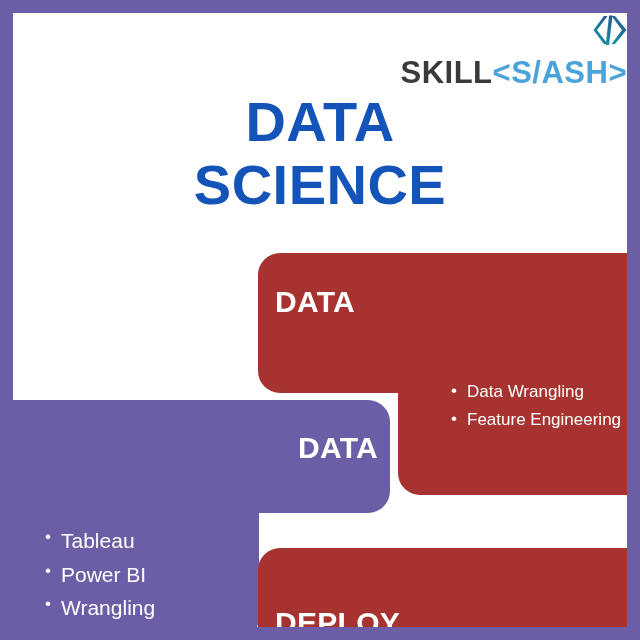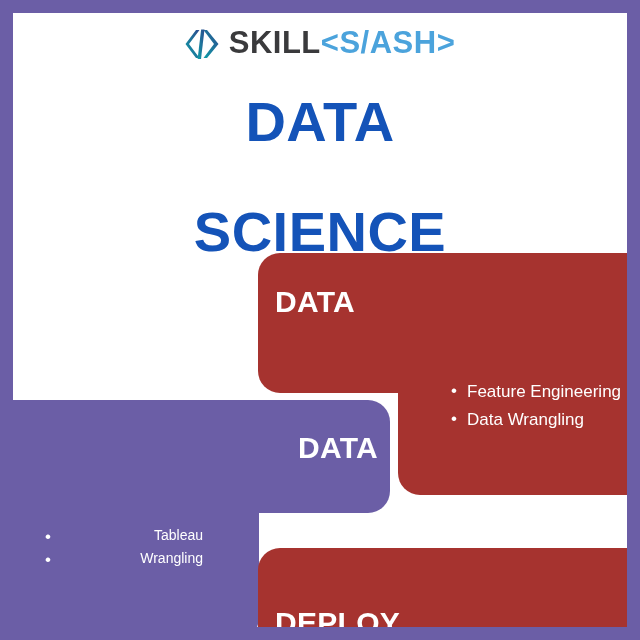--- a/index.html
+++ b/index.html
@@ -34,23 +34,24 @@
   }
 
   
   .logo {
     position: absolute;
     left: 0;
     top: 14px;
     width: 614px;
     height: 46px;
     display: flex;
-    align-items: flex-start;
+    align-items: flex-end;
     justify-content: center;
     gap: 10px;
+    flex-direction: column;
   }
   .logo-icon {
     width: 34px;
     height: 34px;
     display: block;
     flex: 0 0 auto;
   }
   .logo-text {
     font-size: 31px;
     font-weight: bold;
@@ -66,21 +67,21 @@
     left: 0;
     top: 78px;
     width: 614px;
     text-align: center;
     color: #1453B8;
     font-weight: bold;
     font-size: 56px;
     line-height: 1.12;
     letter-spacing: 0.5px;
   }
-  .title .l2 { display: block; margin-top: 47px; }
+  .title .l2 { display: block; }
 
   
   .red-upper {
     position: absolute;
     left: 245px;
     top: 240px;
     width: 385px;
     height: 140px;
     background: #A6332F;
     border-radius: 22px 0 0 22px;
@@ -165,23 +166,22 @@
     letter-spacing: 0.3px;
   }
   .purple-heading .l2 { display: block; }
 
   .purple-bullets {
     position: absolute;
     left: 30px;
     top: 512px;
     width: 160px;
     color: #ffffff;
-    font-size: 14px;
+    font-size: 21px;
     line-height: 1.5;
-    text-align: right;
   }
 
   
   .deploy-panel {
     position: absolute;
     left: 245px;
     top: 535px;
     width: 385px;
     height: 110px;
     background: #A6332F;
@@ -251,34 +251,35 @@
 
     <div class="red-lower"></div>
     <div class="red-upper"></div>
     <div class="red-lower-patch"></div>
 
     <div class="red-heading">
       <span class="l1">DATA</span>
     </div>
 
     <ul class="bl left red-bullets">
+      <li>Data Wrangling</li>
       <li>Feature Engineering</li>
-      <li>Data Wrangling</li>
     </ul>
 
     <div class="purple-lower"></div>
     <div class="purple-upper"></div>
     <div class="purple-lower-patch"></div>
 
     <div class="purple-heading">
       <span class="l1">DATA</span>
     </div>
 
     <ul class="bl left purple-bullets">
       <li>Tableau</li>
+      <li>Power BI</li>
       <li>Wrangling</li>
     </ul>
 
     <div class="deploy-panel"></div>
     <div class="deploy-heading">DEPLOY</div>
 
   </div>
 </div>
 
 </body></html>

